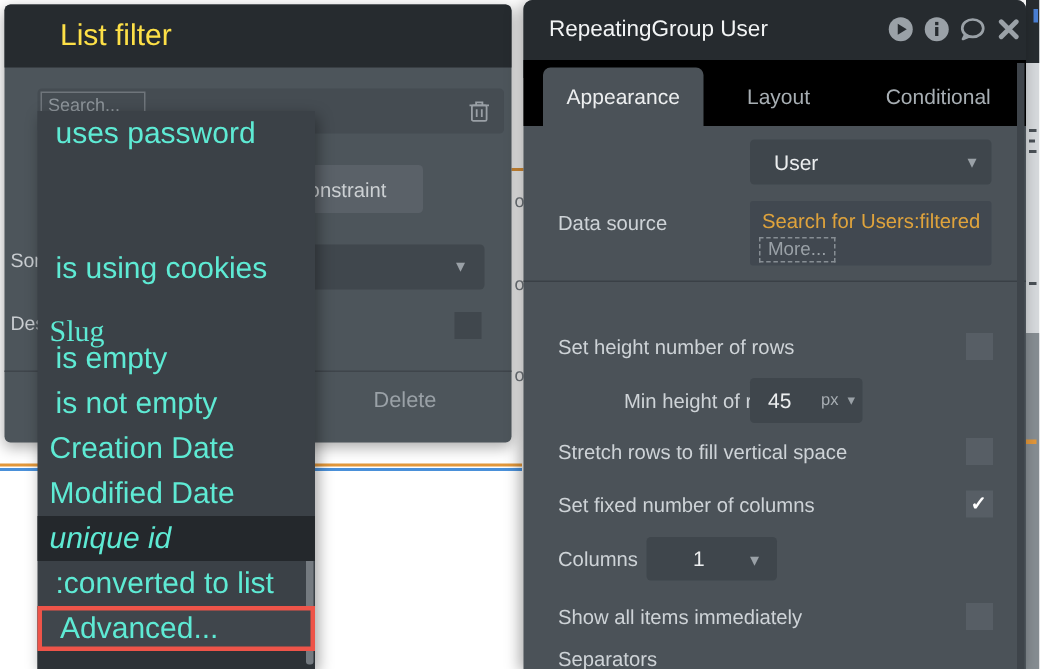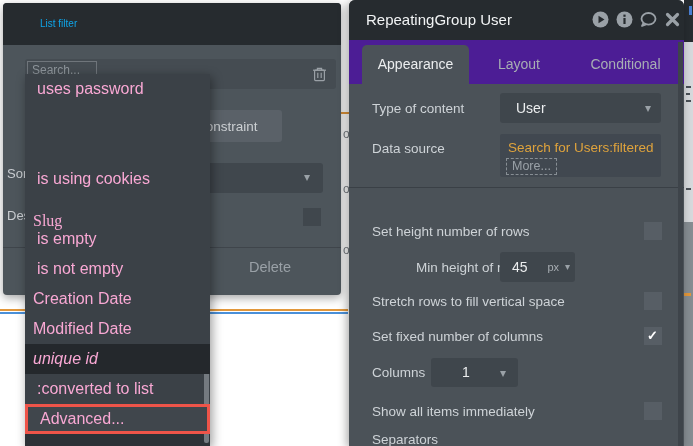--- a/index.html
+++ b/index.html
@@ -8,21 +8,21 @@
 
   
   .frag{position:absolute;}
   .frag-o{font-size:12px;color:#787e84;line-height:12px;}
 
   
   .dialog{position:absolute;left:3px;top:3px;width:338px;height:292px;background:#4d555b;
           border-radius:4px;box-shadow:0 3px 10px rgba(0,0,0,.35);}
   .dialog-header{position:absolute;left:0;top:0;right:0;height:42px;background:#262b2f;
                  border-radius:4px 4px 0 0;}
-  .dialog-title{position:absolute;left:37px;top:0;line-height:42px;font-size:10px;color:#0ea5e9;}
+  .dialog-title{position:absolute;left:37px;top:0;line-height:42px;font-size:20px;color:#fde047;}
   .search-field{position:absolute;left:22px;top:56px;width:311px;height:30px;background:#454c52;border-radius:3px;}
   .search-ph{position:absolute;left:2px;top:2px;width:64px;height:16px;border:1px solid #6f757b;
              font-size:12px;color:#8e959b;padding-left:4px;line-height:16px;overflow:hidden;}
   .trash{position:absolute;right:9px;top:7px;width:15px;height:16px;}
   .constraint-btn{position:absolute;left:104px;top:107px;width:175px;height:32px;background:#5a6168;
                   border:none;border-radius:3px;font-size:13.5px;color:#ccd0d3;
                   font-family:"Liberation Sans",sans-serif;}
   .sort-label{position:absolute;left:4px;top:163px;font-size:13px;color:#c9cdd1;}
   .sort-select{position:absolute;left:57px;top:160px;width:263px;height:30px;background:#40474d;border-radius:3px;}
   .sort-select .caret{position:absolute;right:13px;top:7px;}
@@ -32,36 +32,36 @@
   .checkbox.checked::after{content:"\2713";position:absolute;left:3px;top:1px;color:#ffffff;
                            font-size:13px;font-weight:bold;}
   .desc-cb{left:300px;top:205px;background:#40474d;}
   .dialog-divider{position:absolute;left:0;right:0;top:244px;height:1px;background:#3f454b;}
   .delete-btn{position:absolute;left:222px;top:248px;width:90px;height:32px;background:transparent;
               border:none;font-size:14.5px;color:#9aa1a7;font-family:"Liberation Sans",sans-serif;}
 
   
   .dropdown{position:absolute;left:25px;top:74px;width:185px;height:372px;background:#3b4147;
             box-shadow:2px 3px 10px rgba(0,0,0,.4);}
-  .drop-item{position:absolute;left:0;width:185px;height:30px;line-height:30px;font-size:16px;
-             color:#f9a8d4;padding-left:8px;box-sizing:border-box;white-space:nowrap;overflow:hidden;}
+  .drop-item{position:absolute;left:0;width:185px;height:30px;line-height:30px;font-size:20px;
+             color:#5eead4;padding-left:8px;box-sizing:border-box;white-space:nowrap;overflow:hidden;}
   .drop-item.ind{padding-left:12px;}
   .drop-item.hl{background:#24282c;font-style:italic;}
   .drop-item.adv{border:3px solid #ee5449;background:#40464c;line-height:24px;}
   .drop-bottom{position:absolute;left:0;right:0;top:360px;height:12px;background:#2d3237;}
   .drop-scroll{position:absolute;left:179px;top:289px;width:5px;height:80px;background:#747a80;border-radius:2px;}
 
   
   .panel{position:absolute;left:349px;top:0;width:335px;height:446px;background:#4b5258;
          border-radius:6px 6px 0 0;box-shadow:-2px 2px 10px rgba(0,0,0,.35);}
   .panel-header{position:absolute;left:0;top:0;right:0;height:52px;background:#262b2f;border-radius:6px 6px 0 0;}
   .panel-title{position:absolute;left:17px;top:0;line-height:40px;font-size:15px;color:#f2f4f5;}
   .hicons{position:absolute;right:3px;top:11px;display:flex;gap:7px;}
   .hicon{width:17px;height:17px;display:block;}
-  .tabbar{position:absolute;left:0;right:0;top:40px;height:44px;background:#4c1d95;}
+  .tabbar{position:absolute;left:0;right:0;top:40px;height:44px;background:#000000;}
   .tab{position:absolute;top:5px;height:39px;line-height:39px;text-align:center;font-size:14px;color:#a7aeb3;}
   .tab.active{background:#4b5258;border-radius:5px 5px 0 0;color:#eceeef;}
   .tab-appearance{left:13px;width:107px;}
   .tab-layout{left:125px;width:90px;}
   .tab-conditional{left:224px;width:105px;}
 
   .plabel{position:absolute;left:23px;font-size:13.5px;color:#ced3d7;white-space:nowrap;}
   .pselect{position:absolute;background:#3f464c;border-radius:3px;}
   .pselect .val{position:absolute;left:16px;top:0;font-size:14px;color:#eceeef;line-height:30px;}
   .pselect .caret{position:absolute;top:8px;}
@@ -168,21 +168,20 @@
         </svg>
       </div>
     </div>
 
     <div class="tabbar">
       <div class="tab tab-appearance active">Appearance</div>
       <div class="tab tab-layout">Layout</div>
       <div class="tab tab-conditional">Conditional</div>
     </div>
 
-    <span class="plabel" style="top:101px;">Type of content</span>
     <div class="pselect" style="left:151px;top:93px;width:161px;height:30px;">
       <span class="val">User</span>
       <span class="caret" style="right:10px;">▾</span>
     </div>
 
     <span class="plabel" style="top:141px;">Data source</span>
     <div class="databox">
       <span class="expr">Search for Users:filtered</span>
       <span class="morebox">More...</span>
     </div>

